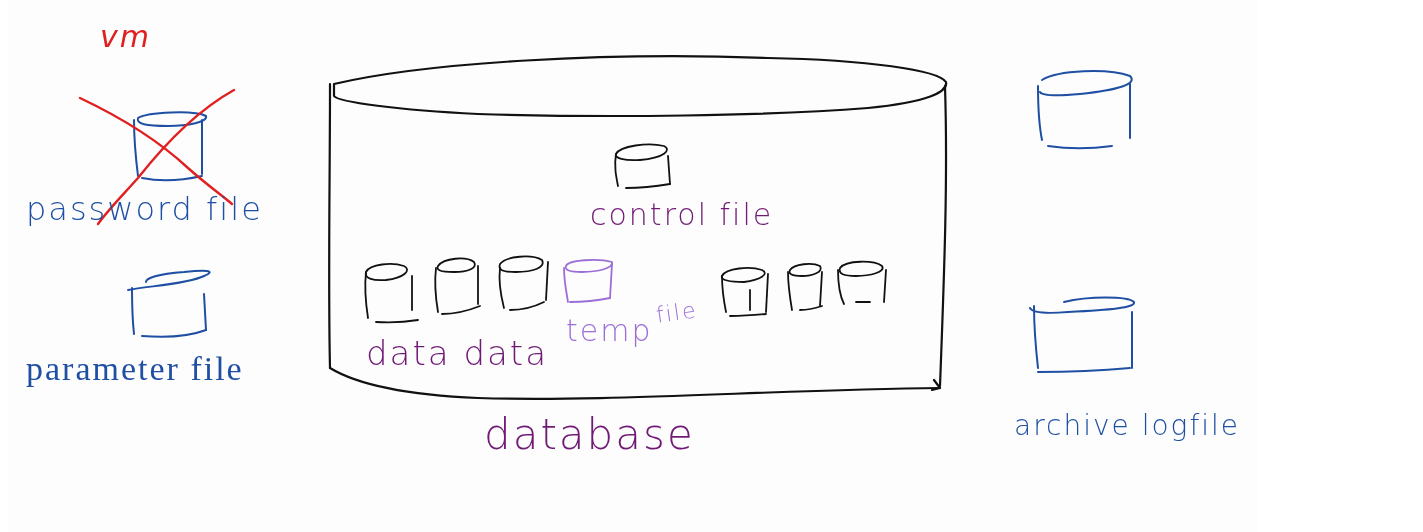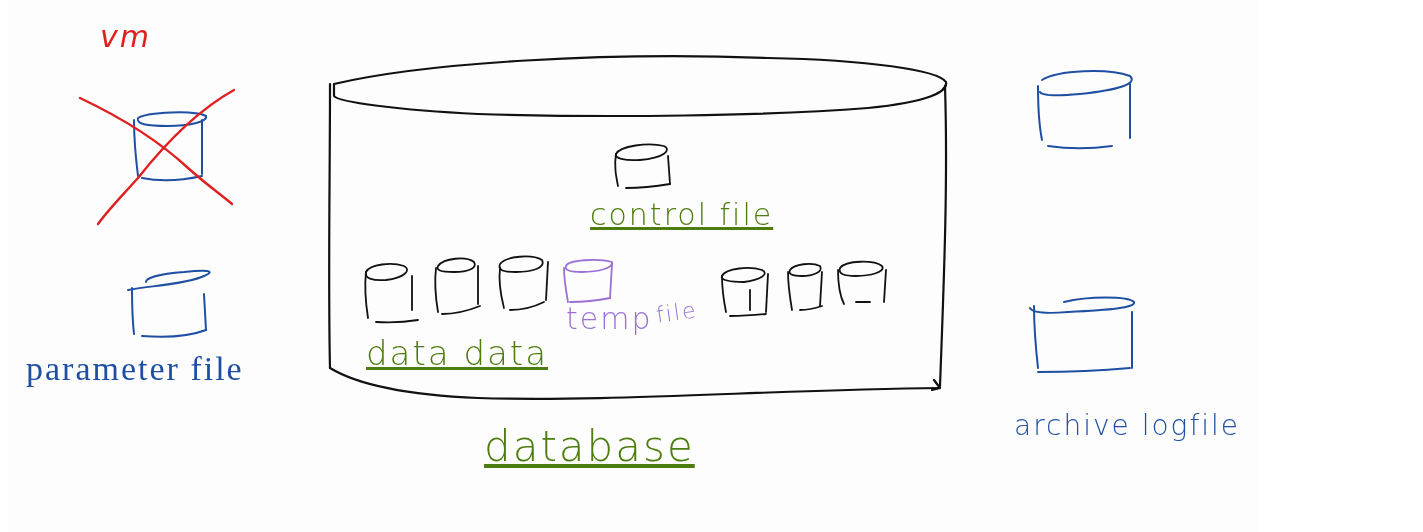--- a/index.html
+++ b/index.html
@@ -30,33 +30,33 @@
     }
     .label {
       position: absolute;
       white-space: nowrap;
       font-family: "DejaVu Sans", sans-serif;
       font-weight: 300;
       letter-spacing: 2px;
       line-height: 1;
     }
     .blue { color: #1f4fa3; }
-    .black { color: #4d7c0f; text-decoration: underline; }
+    .black { color: #701a75; }
     .purple { color: #9b6fd6; }
     .red { color: #e02020; }
 
     .lbl-vm { left: 92px; top: 22px; font-size: 30px; font-style: italic; }
     .lbl-password { left: 18px; top: 193px; font-size: 32px; }
     .lbl-parameter { left: 18px; top: 352px; font-size: 34px; font-family: Liberation Serif, serif; }
     .lbl-control { left: 582px; top: 200px; font-size: 30px; }
     .lbl-data { left: 358px; top: 336px; font-size: 34px; }
-    .lbl-temp { left: 558px; top: 304px; font-size: 30px; }
+    .lbl-temp { left: 558px; top: 316px; font-size: 30px; }
     .lbl-temp-sub { left: 648px; top: 302px; font-size: 22px; transform: rotate(-8deg); }
     .lbl-redo { left: 668px; top: 326px; font-size: 36px; }
-    .lbl-database { left: 476px; top: 426px; font-size: 42px; }
+    .lbl-database { left: 476px; top: 414px; font-size: 42px; }
     .lbl-alert { left: 994px; top: 180px; font-size: 40px; }
     .lbl-archive { left: 1006px; top: 412px; font-size: 28px; }
   </style>
 </head>
 <body>
 
 <div class="canvas">
 
   <svg class="board" viewBox="0 0 1423 532" xmlns="http://www.w3.org/2000/svg" fill="none" stroke-linecap="round" stroke-linejoin="round">
 
@@ -154,20 +154,21 @@
       <path d="M1056 302 C 1080 296, 1120 296, 1126 302 C 1128 308, 1100 310, 1060 312 C 1036 314, 1024 312, 1022 308"></path>
       <path d="M1026 306 C 1026 330, 1028 350, 1030 368"></path>
       <path d="M1124 312 L 1124 368"></path>
       <path d="M1030 372 C 1066 372, 1100 370, 1122 368"></path>
     </g>
 
   </svg>
 
   <div class="label red lbl-vm">vm</div>
 
+  <div class="label blue lbl-password">password file</div>
 
   <div class="label blue lbl-parameter">parameter file</div>
 
   <div class="label black lbl-control">control file</div>
 
   <div class="label black lbl-data">data data</div>
 
   <div class="label purple lbl-temp">temp</div>
 
   <div class="label purple lbl-temp-sub">file</div>

